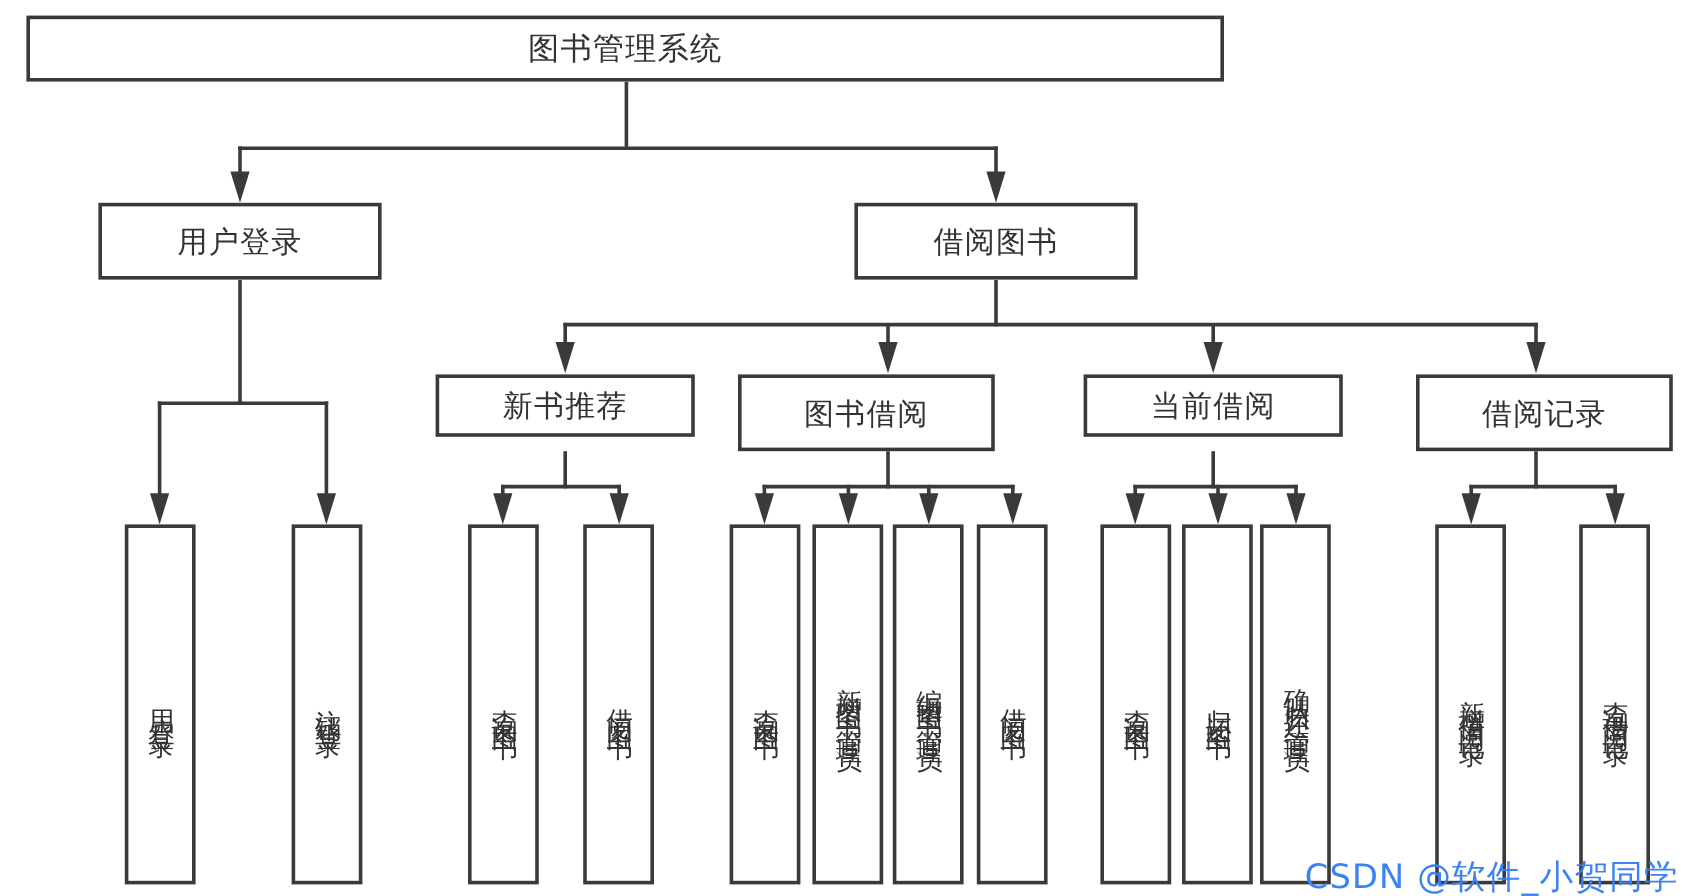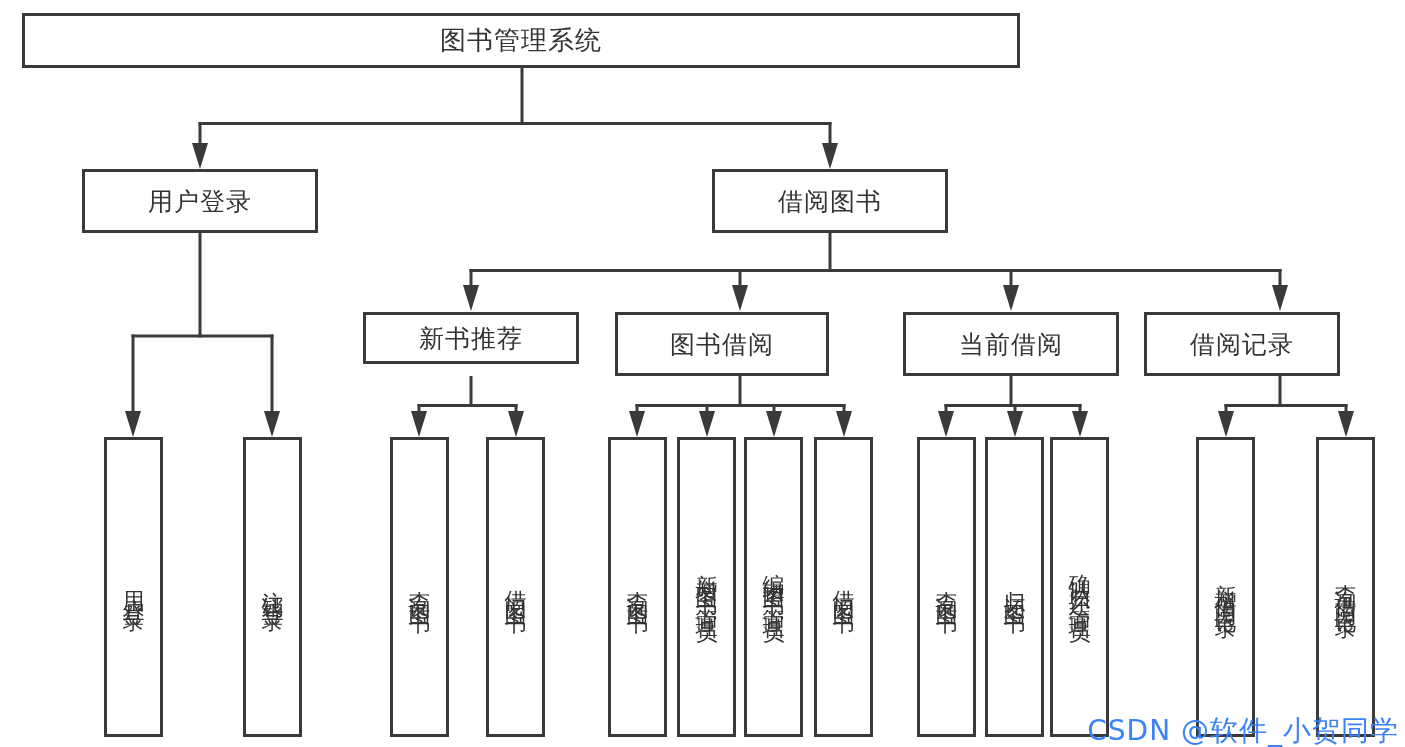--- a/index.html
+++ b/index.html
@@ -96,24 +96,24 @@
   <div class="node" style="left:712px;top:169px;width:236px;height:64px">
     <span class="h-label">借阅图书</span>
   </div>
 
   <div class="node" style="left:363px;top:312px;width:216px;height:52px">
     <span class="h-label">新书推荐</span>
   </div>
   <div class="node" style="left:615px;top:312px;width:214px;height:64px">
     <span class="h-label">图书借阅</span>
   </div>
-  <div class="node" style="left:903px;top:312px;width:216px;height:64px">
+  <div class="node" style="left:903px;top:312px;width:216px;height:52px">
     <span class="h-label">当前借阅</span>
   </div>
-  <div class="node" style="left:1144px;top:312px;width:196px;height:64px">
+  <div class="node" style="left:1180px;top:312px;width:214px;height:64px">
     <span class="h-label">借阅记录</span>
   </div>
 
   <div class="node" style="left:104px;top:437px;width:59px;height:300px">
     <span class="v-label">用户登录</span>
   </div>
   <div class="node" style="left:243px;top:437px;width:59px;height:300px">
     <span class="v-label">注销登录</span>
   </div>
 

